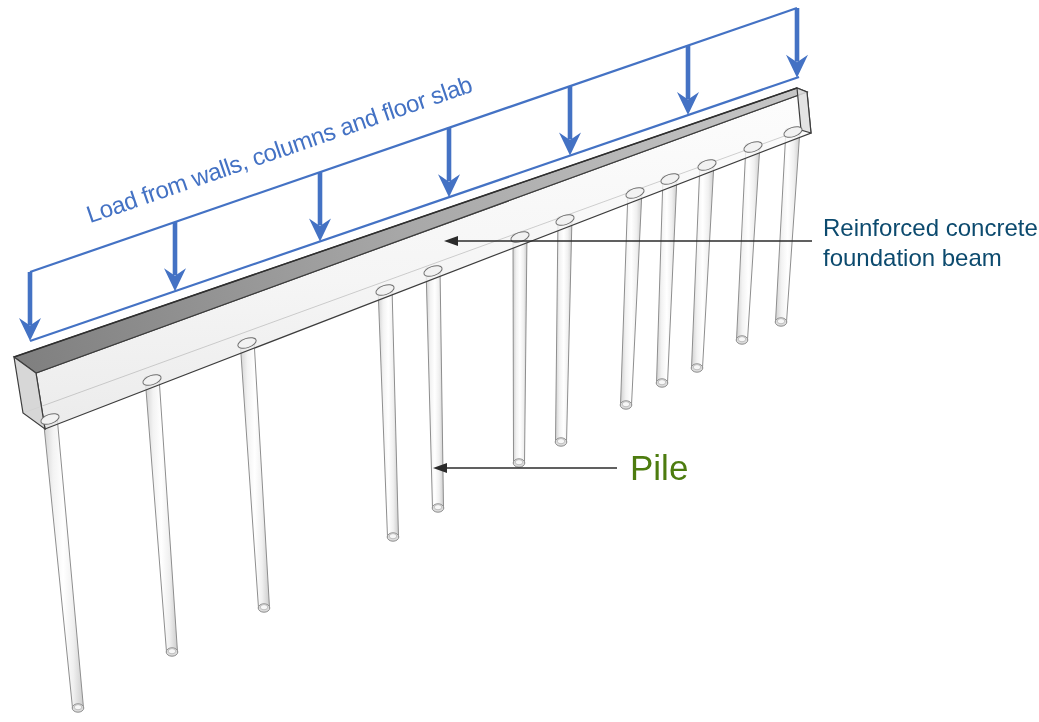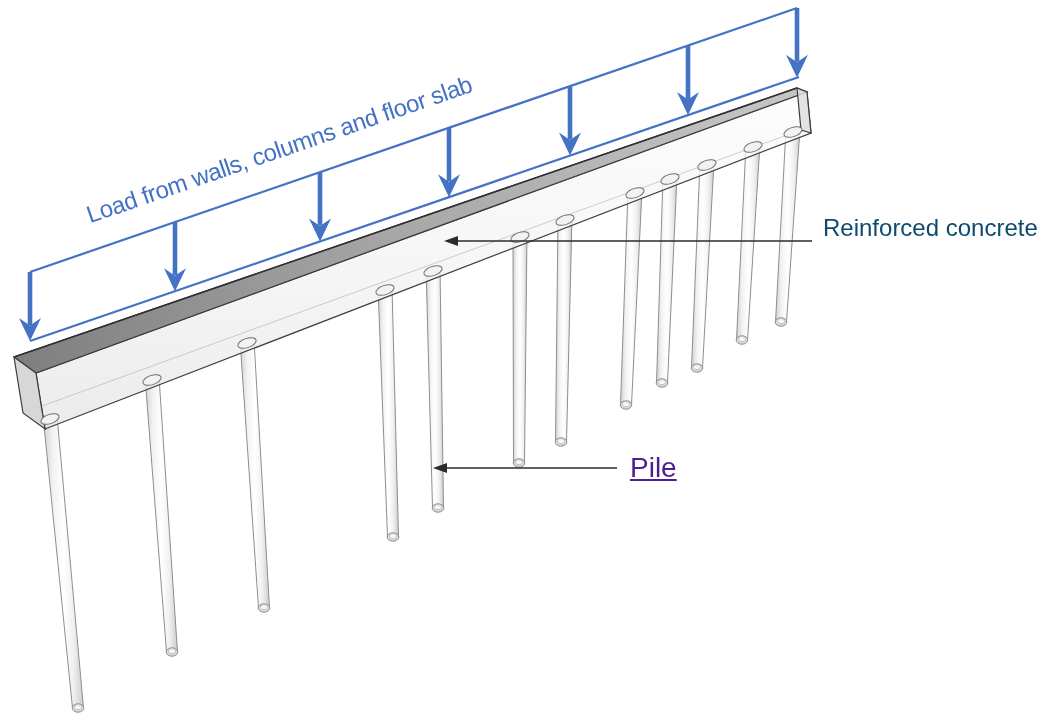--- a/index.html
+++ b/index.html
@@ -18,21 +18,21 @@
     font-size: 24px; letter-spacing: -0.4px;
     transform: rotate(-19deg);
     transform-origin: 0 100%;
   }
   .beam-label {
     left: 823px; top: 213px;
     font-size: 24px; line-height: 30px; color: #0c4a6e;
   }
   .pile-label {
     left: 630px; top: 454px;
-    font-size: 28px; line-height: 28px; color: #4c1d95; text-decoration: underline;
+    font-size: 35px; line-height: 28px; color: #4d7c0f;
   }
 </style>
 </head>
 <body>
 
 <div class="stage">
   <svg id="scene" width="1039" height="722" viewBox="0 0 1039 722">
       <defs>
         <linearGradient id="pileGrad" x1="0" y1="0" x2="1" y2="0">
           <stop offset="0" stop-color="#cfcfcf"></stop>
@@ -167,16 +167,17 @@
       <g>
         <line x1="444" y1="468" x2="617" y2="468" stroke="#2b2b2b" stroke-width="1.7"></line>
         <polygon points="433,468 447,463 447,473" fill="#2b2b2b"></polygon>
       </g>
     </svg>
 
   <div class="label load-label" id="load-label" style="color: rgb(68, 114, 196);">Load from walls, columns and floor slab</div>
 
   <div class="label beam-label">
     <div>Reinforced concrete</div>
+    <div>foundation beam</div>
   </div>
 
   <div class="label pile-label">Pile</div>
 </div>
 
 </body></html>

